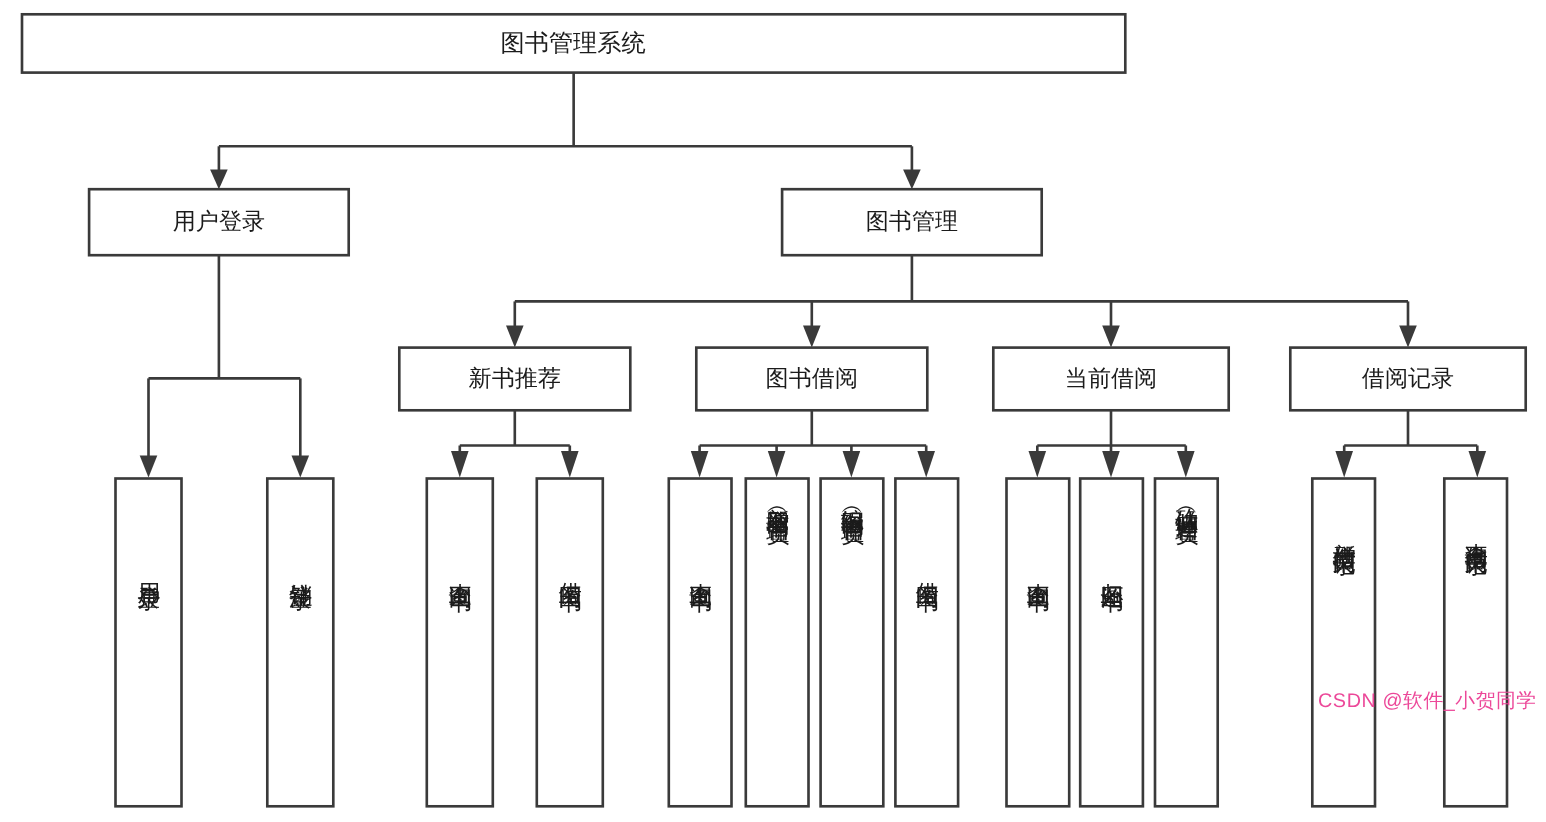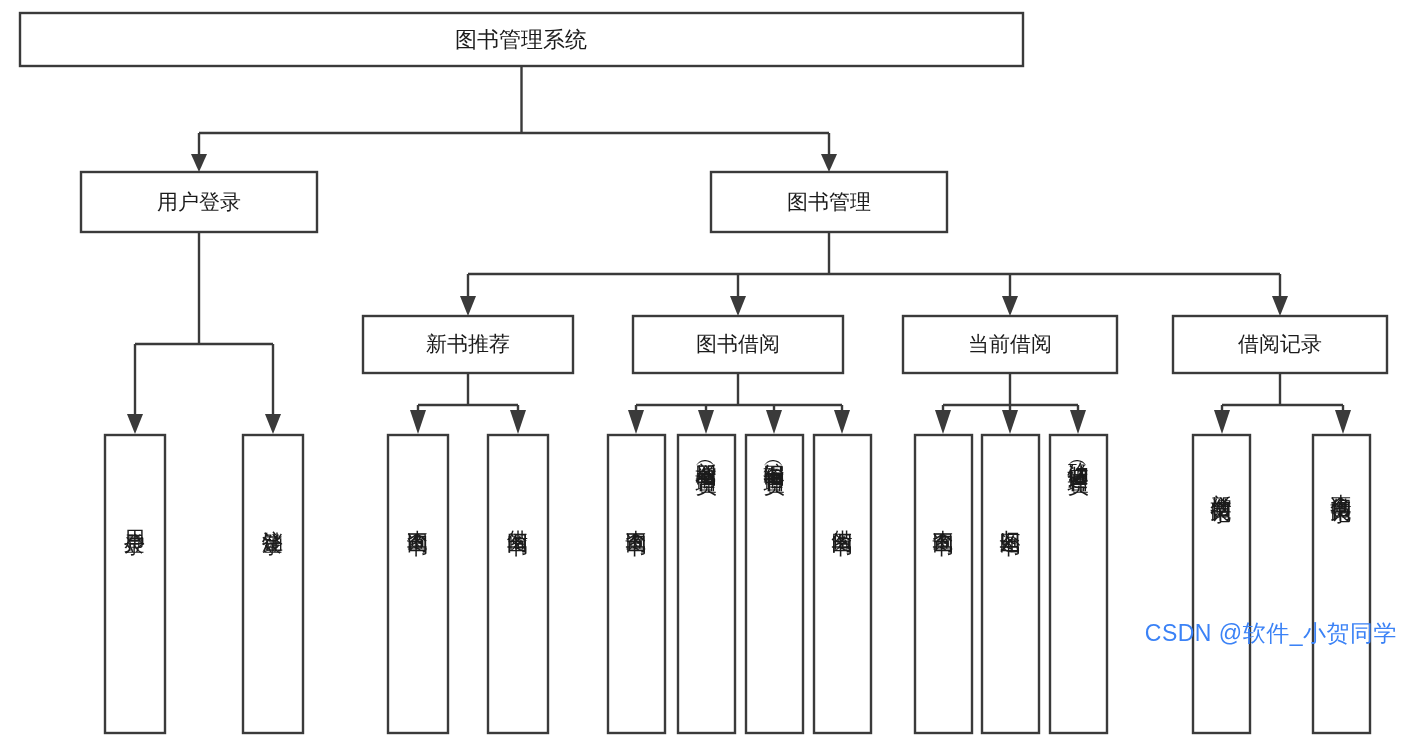--- a/index.html
+++ b/index.html
@@ -73,22 +73,22 @@
     line-height: 1;
     letter-spacing: 2px;
     color: #1b1b1b;
     white-space: nowrap;
   }
   #watermark {
     position: absolute;
     right: 8px;
     bottom: 6px;
     font-family: "Liberation Sans", sans-serif;
-    font-size: 23px;
-    color: #3b82f6;
+    font-size: 18px;
+    color: #ec4899;
     white-space: nowrap;
     letter-spacing: 0.5px;
   }
 </style>
 </head>
 <body>
 
 <div id="diagram-root">
 
   <svg id="flowchart" viewBox="0 0 1405 747">

